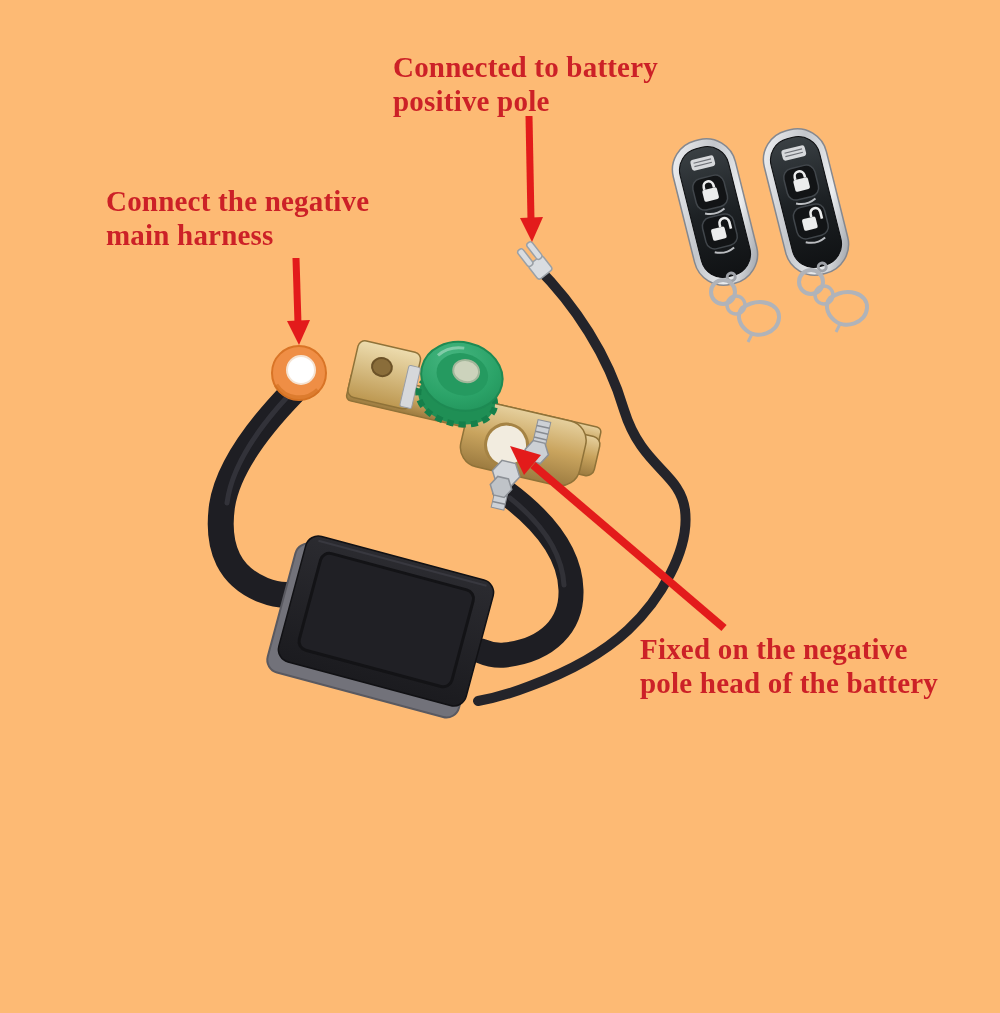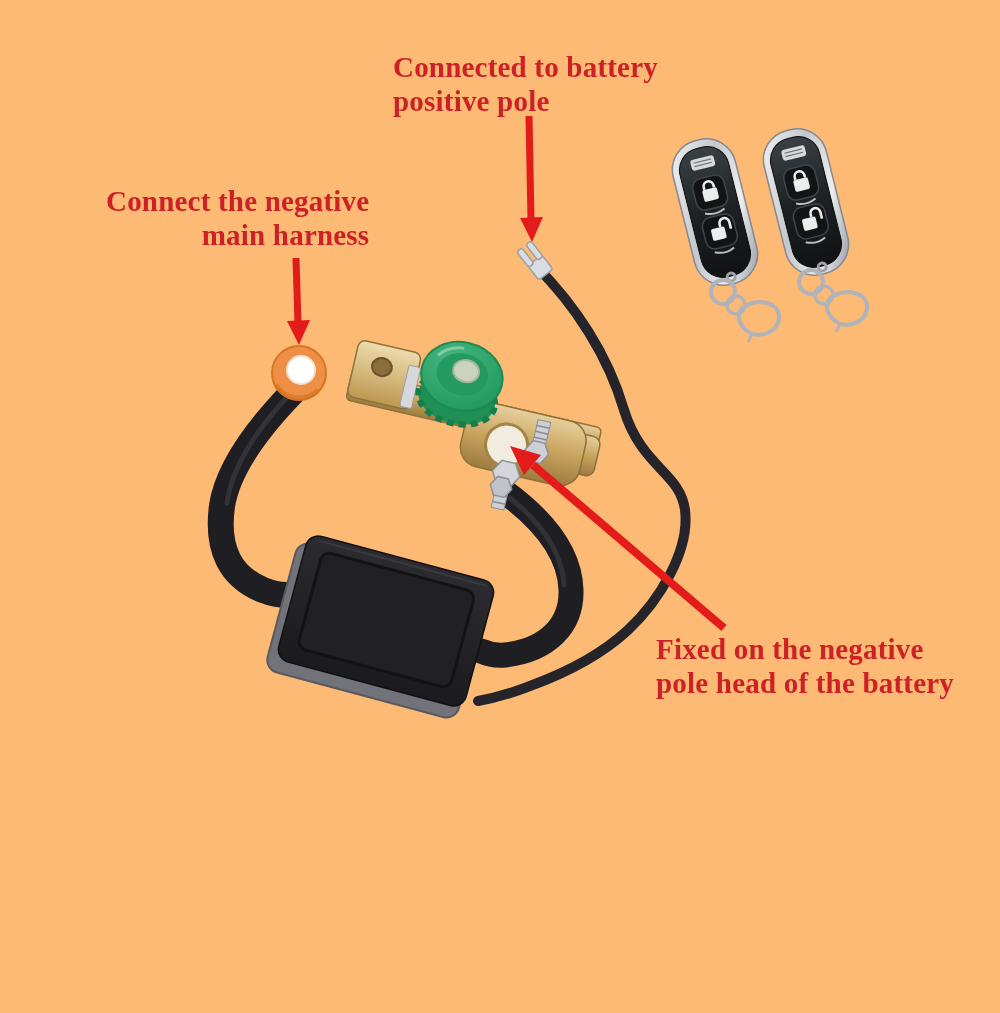--- a/index.html
+++ b/index.html
@@ -9,22 +9,22 @@
   }
   .stage svg{position:absolute;left:0;top:0;}
   .annotation{
     position:absolute;
     color:#cc2127;
     font:700 29px/34px "Liberation Serif", serif;
     white-space:pre-line;
     letter-spacing:0.2px;
   }
   .annotation.pos{left:393px;top:50px;}
-  .annotation.neg{left:106px;top:184px;text-align:right;}
-  .annotation.fix{left:656px;top:632px;}
+  .annotation.neg{left:106px;top:184px;}
+  .annotation.fix{left:640px;top:632px;}
 </style>
 </head>
 <body>
 
 <div class="stage">
 
   <svg width="1000" height="1013" viewBox="0 0 1000 1013">
     <defs>
       <linearGradient id="brass" x1="0" y1="0" x2="0" y2="1">
         <stop offset="0" stop-color="#e6d09e"></stop>

